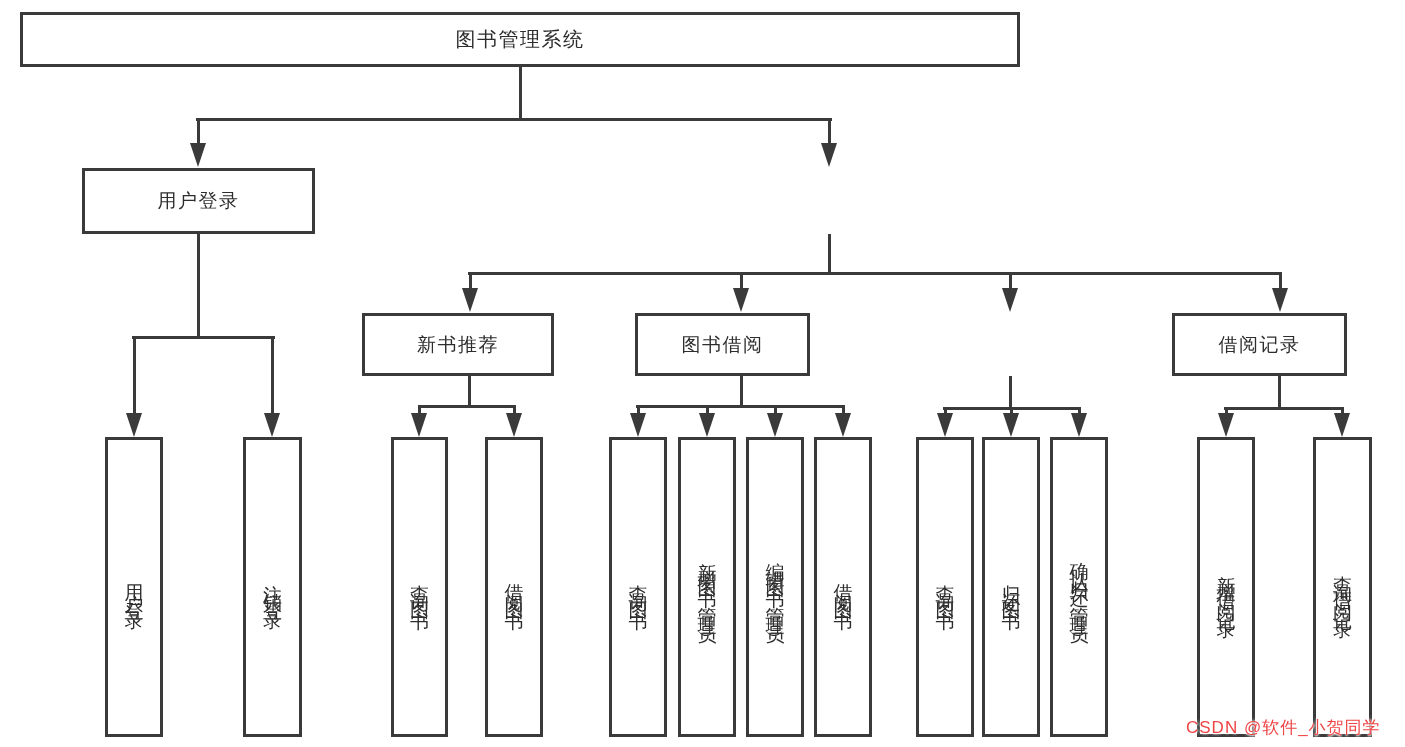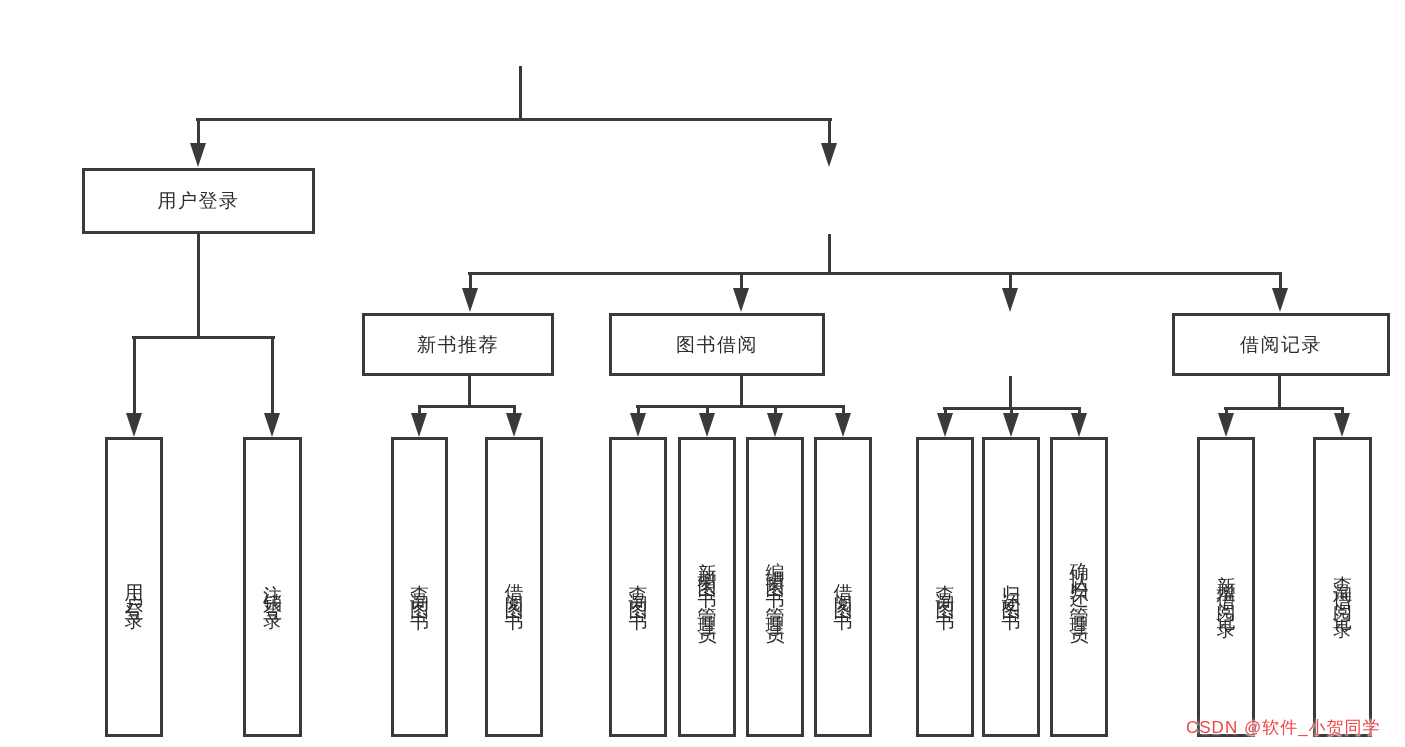--- a/index.html
+++ b/index.html
@@ -29,32 +29,35 @@
     position:absolute;left:1186px;top:716px;font-size:17px;color:#ef4444;
     letter-spacing:1px;white-space:nowrap;z-index:5;
     text-shadow:0 0 2px #ffffff,0 0 4px #ffffff,0 1px 2px #ffffff;
   }
 </style>
 </head>
 <body>
 
 <div class="stage">
 
+  <div class="node h big" style="left:20px;top:12px;width:1000px;height:55px">
+    <span class="label">图书管理系统</span>
+  </div>
 
   <div class="node h" style="left:82px;top:168px;width:233px;height:66px">
     <span class="label">用户登录</span>
   </div>
 
   <div class="node h" style="left:362px;top:313px;width:192px;height:63px">
     <span class="label">新书推荐</span>
   </div>
-  <div class="node h" style="left:609px;top:313px;width:216px;height:63px">
+  <div class="node h" style="left:635px;top:313px;width:175px;height:63px">
     <span class="label">图书借阅</span>
   </div>
-  <div class="node h" style="left:1172px;top:313px;width:218px;height:63px">
+  <div class="node h" style="left:1172px;top:313px;width:175px;height:63px">
     <span class="label">借阅记录</span>
   </div>
 
   <div class="node v" style="left:105px;top:437px;width:58px;height:300px">
     <span class="label">用户登录</span>
   </div>
   <div class="node v" style="left:243px;top:437px;width:59px;height:300px">
     <span class="label">注销登录</span>
   </div>
 

